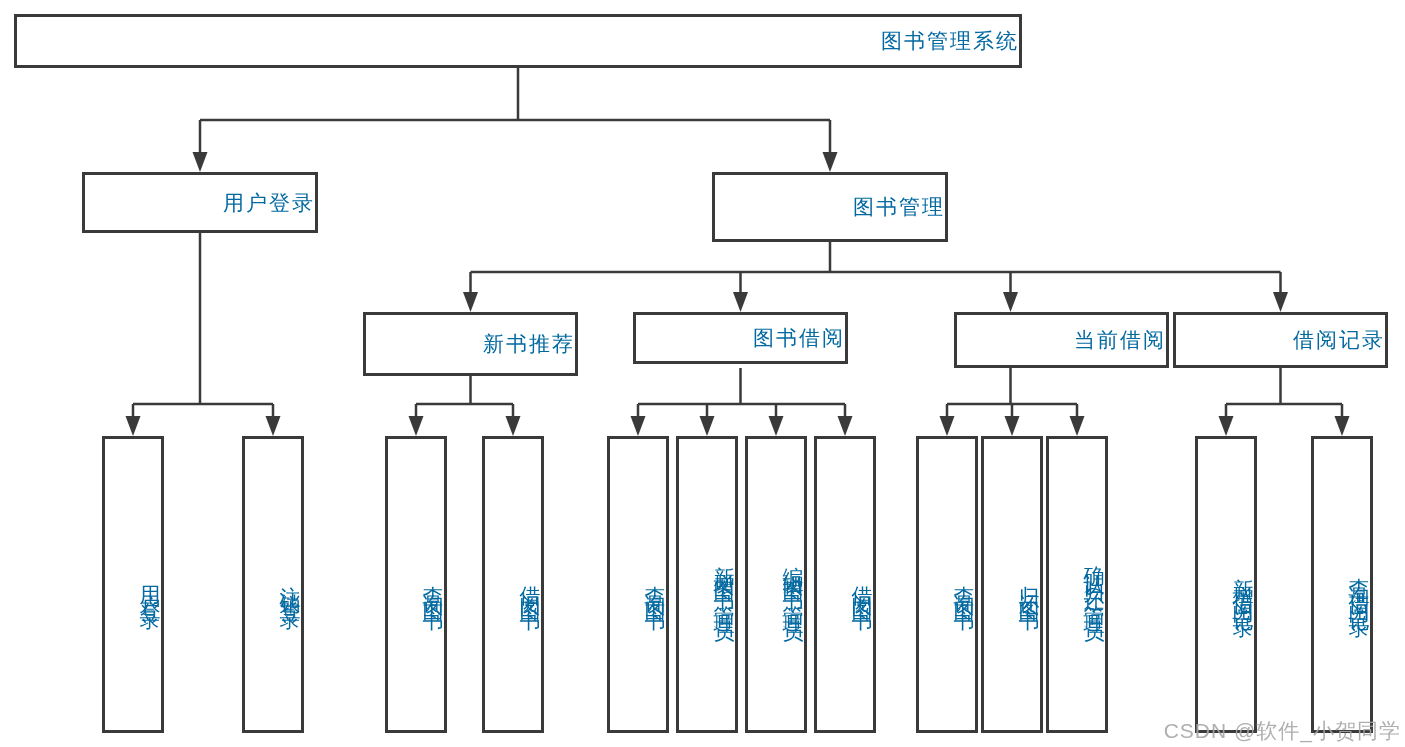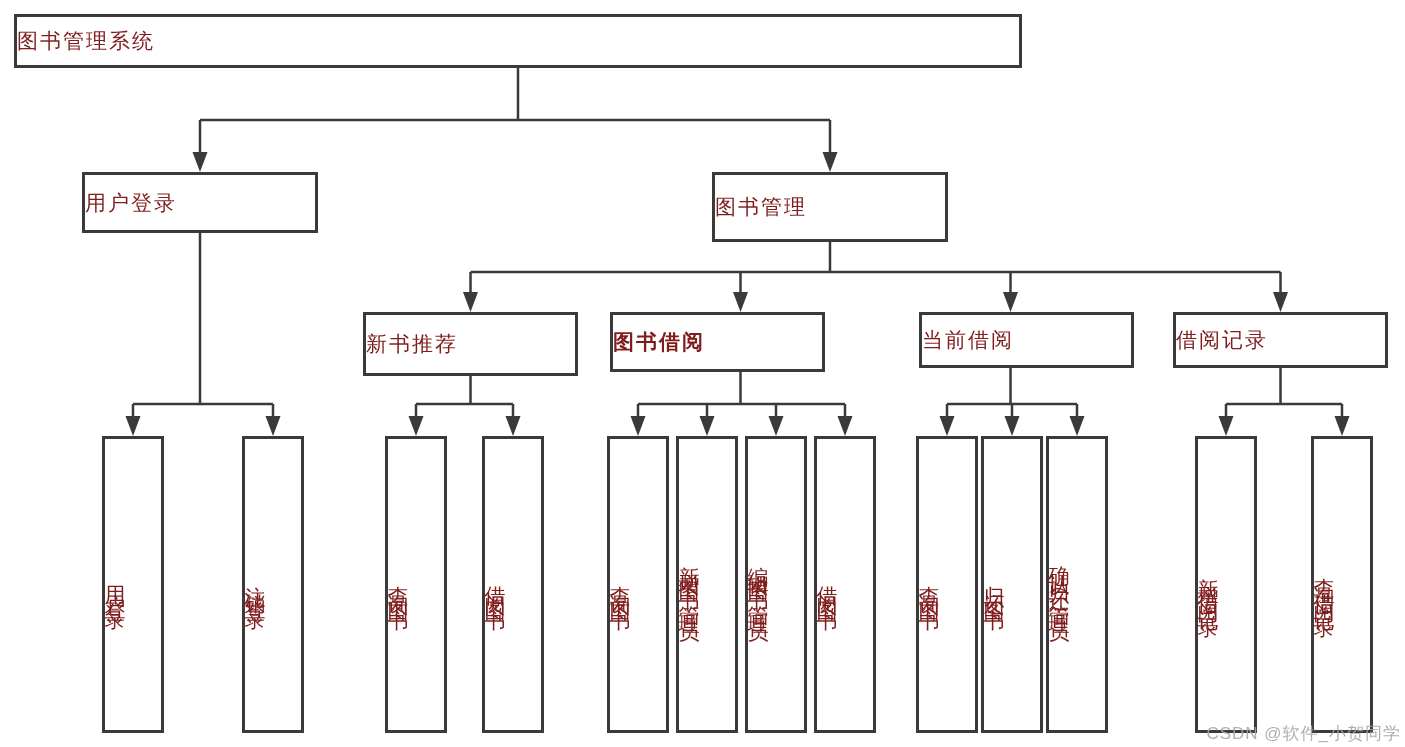--- a/index.html
+++ b/index.html
@@ -12,43 +12,43 @@
     overflow: hidden;
   }
   #wires { position: absolute; left: 0; top: 0; width: 1405px; height: 747px; }
   .node {
     position: absolute;
     box-sizing: border-box;
     border: 3px solid #3a3a3a;
     background: #ffffff;
     display: flex;
     align-items: center;
-    justify-content: flex-start;
-    color: #7f1d1d;
+    justify-content: flex-end;
+    color: #0369a1;
     font-size: 21px;
     letter-spacing: 2px;
   }
   .hnode { white-space: nowrap; }
   .vnode {
     width: 62px;
     top: 436px;
     height: 297px;
   }
   .vnode .vtext {
     writing-mode: vertical-rl;
     text-orientation: mixed;
     letter-spacing: 8px;
     line-height: 1;
     font-size: 21px;
   }
   #watermark {
     position: absolute;
     right: 4px;
     bottom: 2px;
-    font-size: 17px;
+    font-size: 21px;
     letter-spacing: 1px;
     color: rgba(166,166,166,0.9);
     white-space: nowrap;
   }
 </style>
 </head>
 <body>
 
 <div id="canvas">
 
@@ -102,24 +102,24 @@
   <div class="node hnode" style="left:82px; top:172px; width:236px; height:61px;">
     <span>用户登录</span>
   </div>
   <div class="node hnode" style="left:712px; top:172px; width:236px; height:70px;">
     <span>图书管理</span>
   </div>
 
   <div class="node hnode" style="left:363px; top:312px; width:215px; height:64px;">
     <span>新书推荐</span>
   </div>
-  <div class="node hnode" style="left:610px; top:312px; width:215px; height:60px;font-weight:bold;">
+  <div class="node hnode" style="left:633px; top:312px; width:215px; height:52px;">
     <span>图书借阅</span>
   </div>
-  <div class="node hnode" style="left:919px; top:312px; width:215px; height:56px;">
+  <div class="node hnode" style="left:954px; top:312px; width:215px; height:56px;">
     <span>当前借阅</span>
   </div>
   <div class="node hnode" style="left:1173px; top:312px; width:215px; height:56px;">
     <span>借阅记录</span>
   </div>
 
   <div class="node vnode" style="left:102px;">
     <span class="vtext">用户登录</span>
   </div>
   <div class="node vnode" style="left:242px;">

